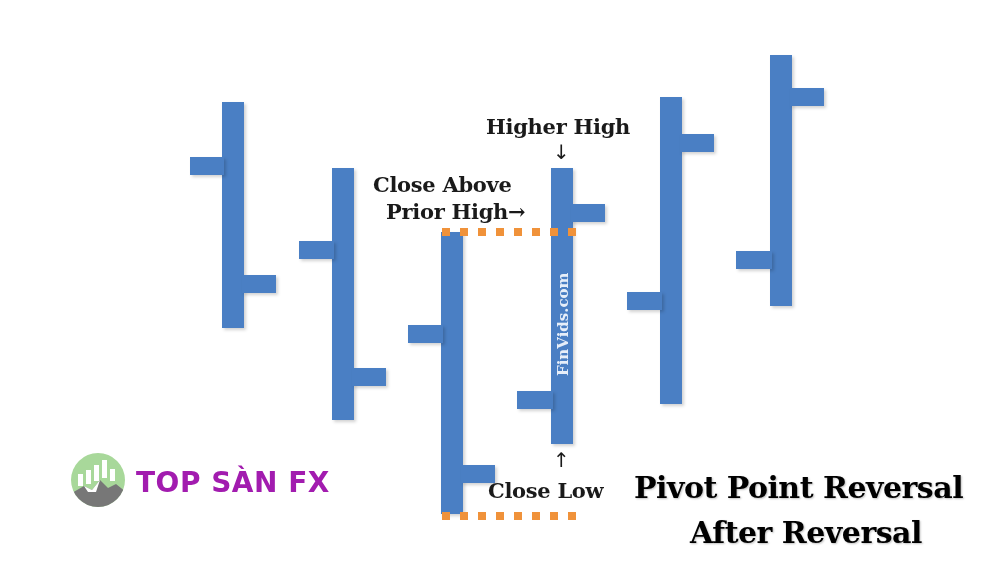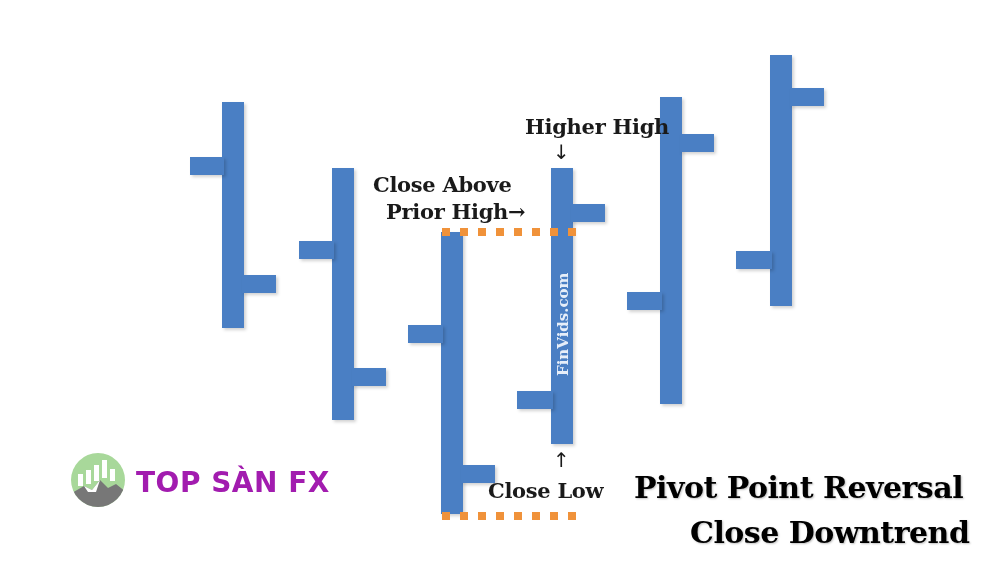--- a/index.html
+++ b/index.html
@@ -94,29 +94,29 @@
     <div class="dot" style="left:442px;top:512px;"></div>
     <div class="dot" style="left:460px;top:512px;"></div>
     <div class="dot" style="left:478px;top:512px;"></div>
     <div class="dot" style="left:496px;top:512px;"></div>
     <div class="dot" style="left:514px;top:512px;"></div>
     <div class="dot" style="left:532px;top:512px;"></div>
     <div class="dot" style="left:550px;top:512px;"></div>
     <div class="dot" style="left:568px;top:512px;"></div>
   </div>
 
-  <div class="label" style="left:486px;top:114px;margin-left:39px;">Higher High</div>
+  <div class="label" style="left:486px;top:114px;">Higher High</div>
   <div class="arrow" style="left:553px;top:140px;">↓</div>
   <div class="label" style="left:373px;top:172px;">Close Above</div>
   <div class="label" style="left:386px;top:199px;">Prior High→</div>
   <div class="arrow" style="left:553px;top:448px;">↑</div>
   <div class="label" style="left:488px;top:478px;">Close Low</div>
 
   <div class="title" style="left:634px;top:470px;">Pivot Point Reversal</div>
-  <div class="title" style="left:690px;top:515px;">Close Downtrend</div>
+  <div class="title" style="left:690px;top:515px;">After Reversal</div>
 </div>
 
 <div>
   <svg width="56" height="56" viewBox="0 0 56 56" style="position:absolute;left:70px;top:452px;">
     <defs>
         <clipPath id="c">
           <circle cx="28" cy="28" r="27"></circle>
         </clipPath>
       </defs>
     <g clip-path="url(#c)">

